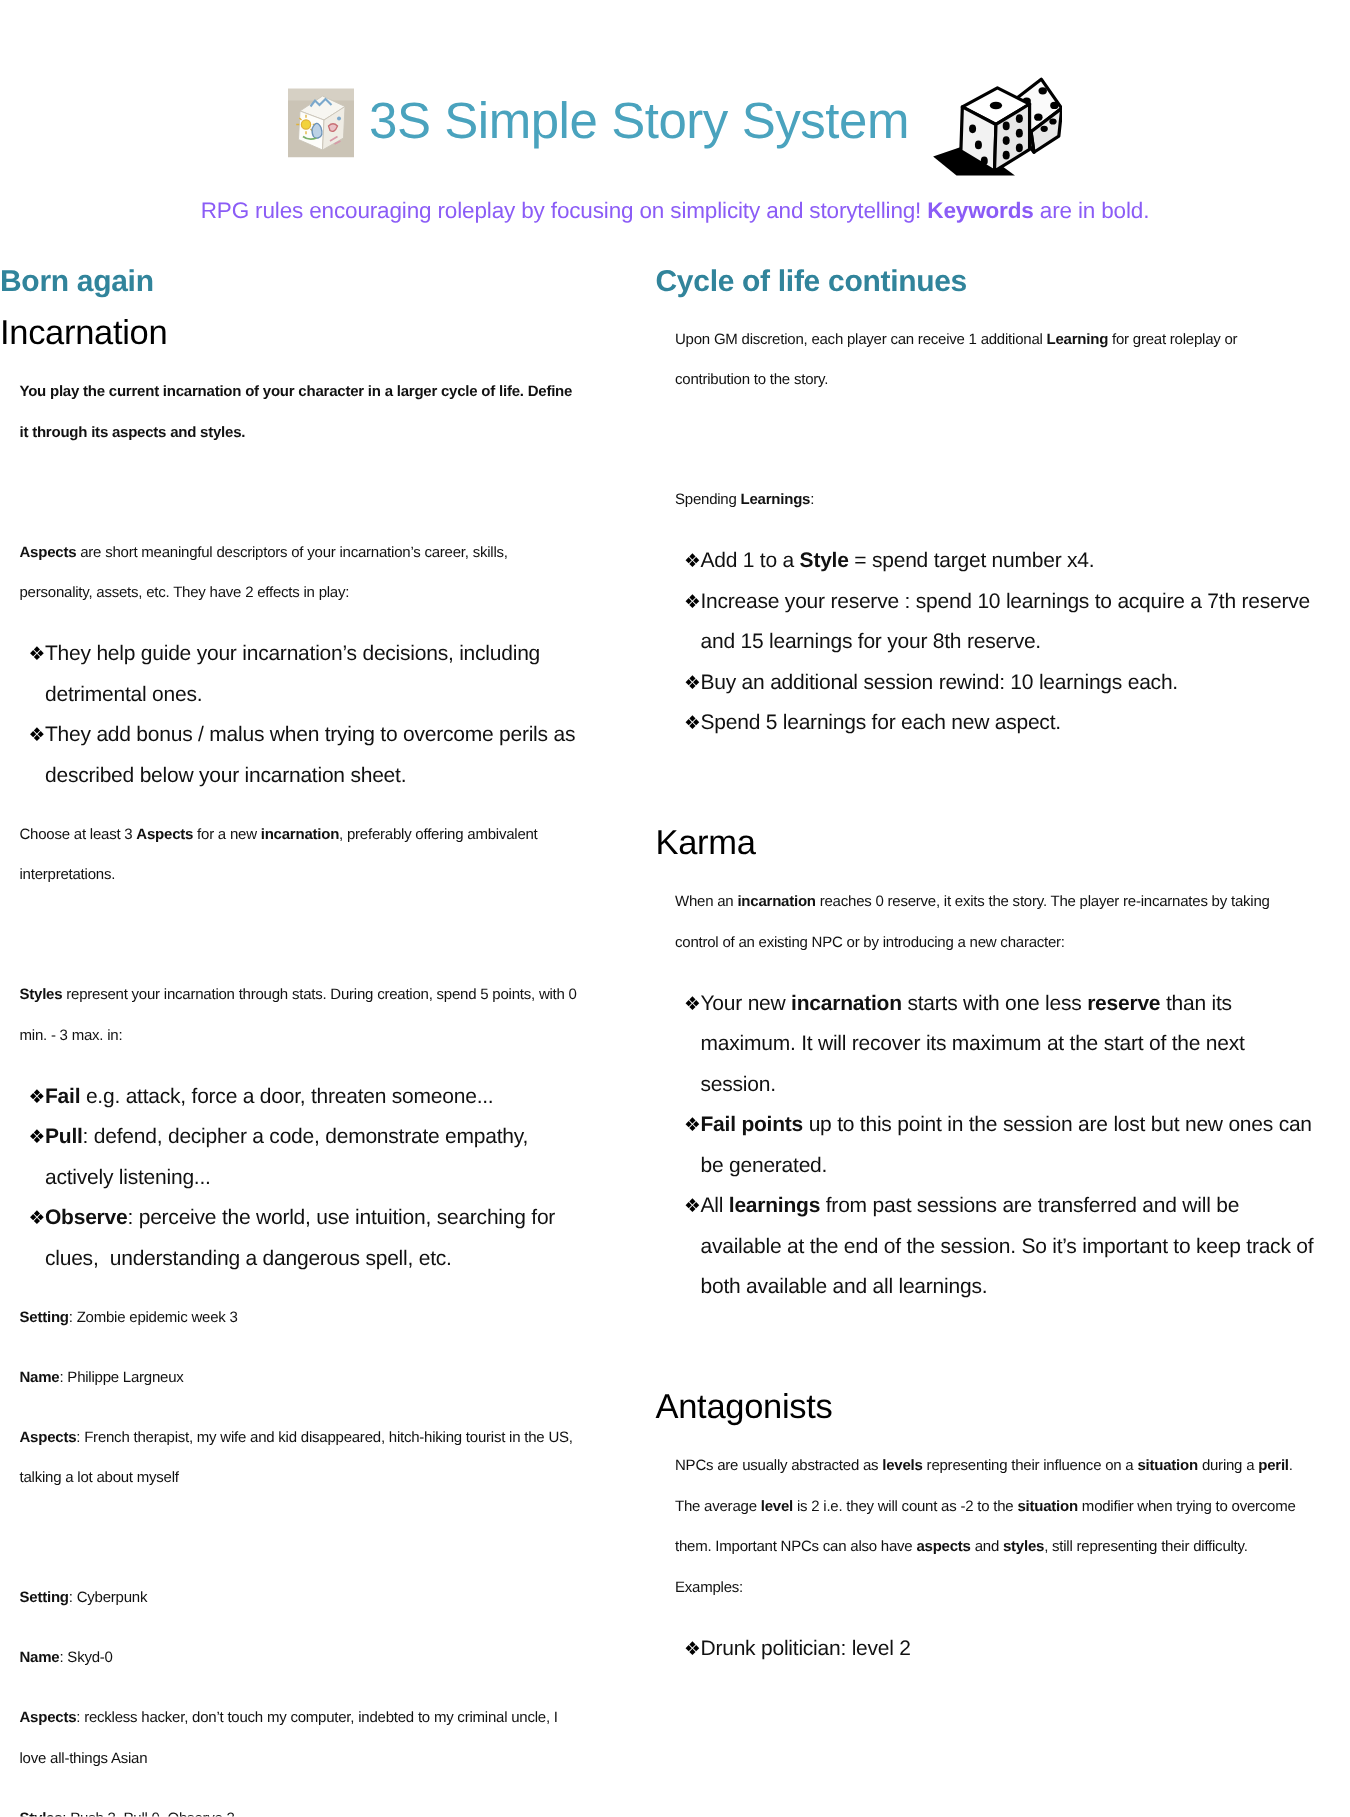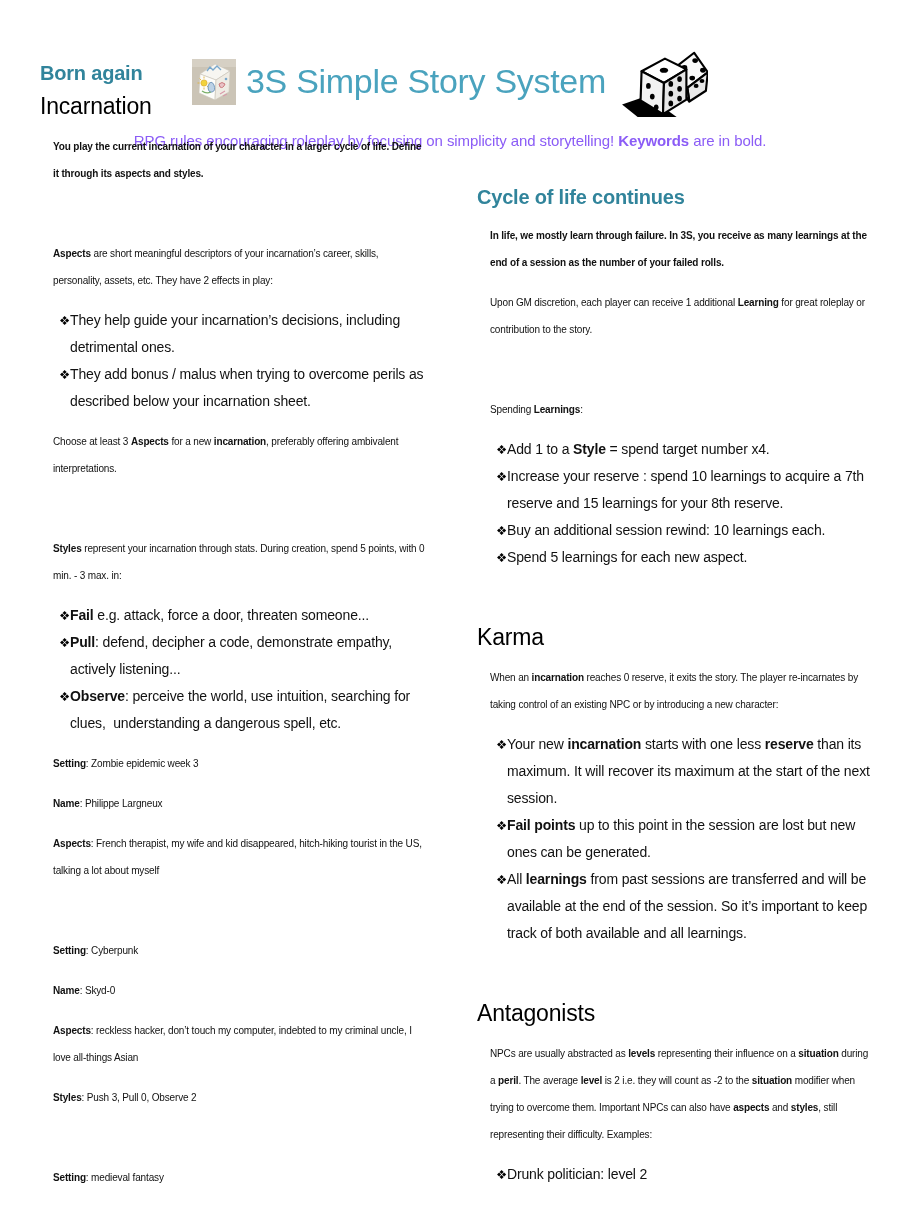--- a/index.html
+++ b/index.html
@@ -20,22 +20,22 @@
   .dice-img{width:90px;height:76px;flex:none;margin-left:2px;}
   .title{
     font-size:34px;line-height:1.1;color:var(--accent-title);
     letter-spacing:-0.3px;white-space:nowrap;
   }
   .subtitle{
     text-align:center;font-size:15px;margin-top:12px;color:#8b5cf6;
     letter-spacing:-0.1px;
   }
   .main{
-    display:flex;align-items:center;margin-top:22px;
-    padding-left:40px;padding-right:18px;height:1025px;
+    display:flex;align-items:flex-start;margin-top:22px;
+    padding-right:18px;height:1025px;
   }
   .col-left{width:400px;flex:none;}
   .divider{width:3px;background:var(--divider);margin-left:7px;margin-right:27px;flex:none;}
   .col-right{flex:1;min-width:0;}
   .h1{
     font-size:20px;font-weight:700;color:var(--accent-heading);
     margin:6px 0 4px 0;letter-spacing:-0.2px;
   }
   .h2{
     font-size:23px;font-weight:400;color:#000;
@@ -156,21 +156,20 @@
         <div class="para"><span class="b">Aspects</span><span>: reckless hacker, don’t touch my computer, indebted to my criminal uncle, I love all-things Asian</span></div>
         <div class="para"><span class="b">Styles</span><span>: Push 3, Pull 0, Observe 2</span></div>
         <div class="spacer"></div>
         <div class="para"><span class="b">Setting</span><span>: medieval fantasy</span></div>
         <div class="para"><span class="b">Name</span><span>: Hansel the young</span></div>
         <div class="para"><span class="b">Aspects</span><span>: bard with a reputation for trouble, sees what others don’t, singing others’ feats.</span></div>
       </div>
     <div class="divider"></div>
     <div class="col-right">
         <div class="h1">Cycle of life continues</div>
-        <div class="para lead"><span>In life, we mostly learn through failure. In 3S, you receive as many </span><span class="b">learnings</span><span> at the end of a session as the number of your failed rolls.</span></div>
         <div class="para"><span>Upon GM discretion, each player can receive 1 additional </span><span class="b">Learning</span><span> for great roleplay or contribution to the story.</span></div>
         <div class="spacer"></div>
         <div class="para"><span>Spending </span><span class="b">Learnings</span><span>:</span></div>
         <div class="bullet-row">
           <span class="bullet-glyph">❖</span>
           <span class="bullet-text"><span>Add 1 to a </span><span class="b">Style</span><span> = spend target number x4.</span></span>
         </div>
         <div class="bullet-row">
           <span class="bullet-glyph">❖</span>
           <span class="bullet-text"><span>Increase your reserve : spend 10 learnings to acquire a 7th reserve and 15 learnings for your 8th reserve.</span></span>

